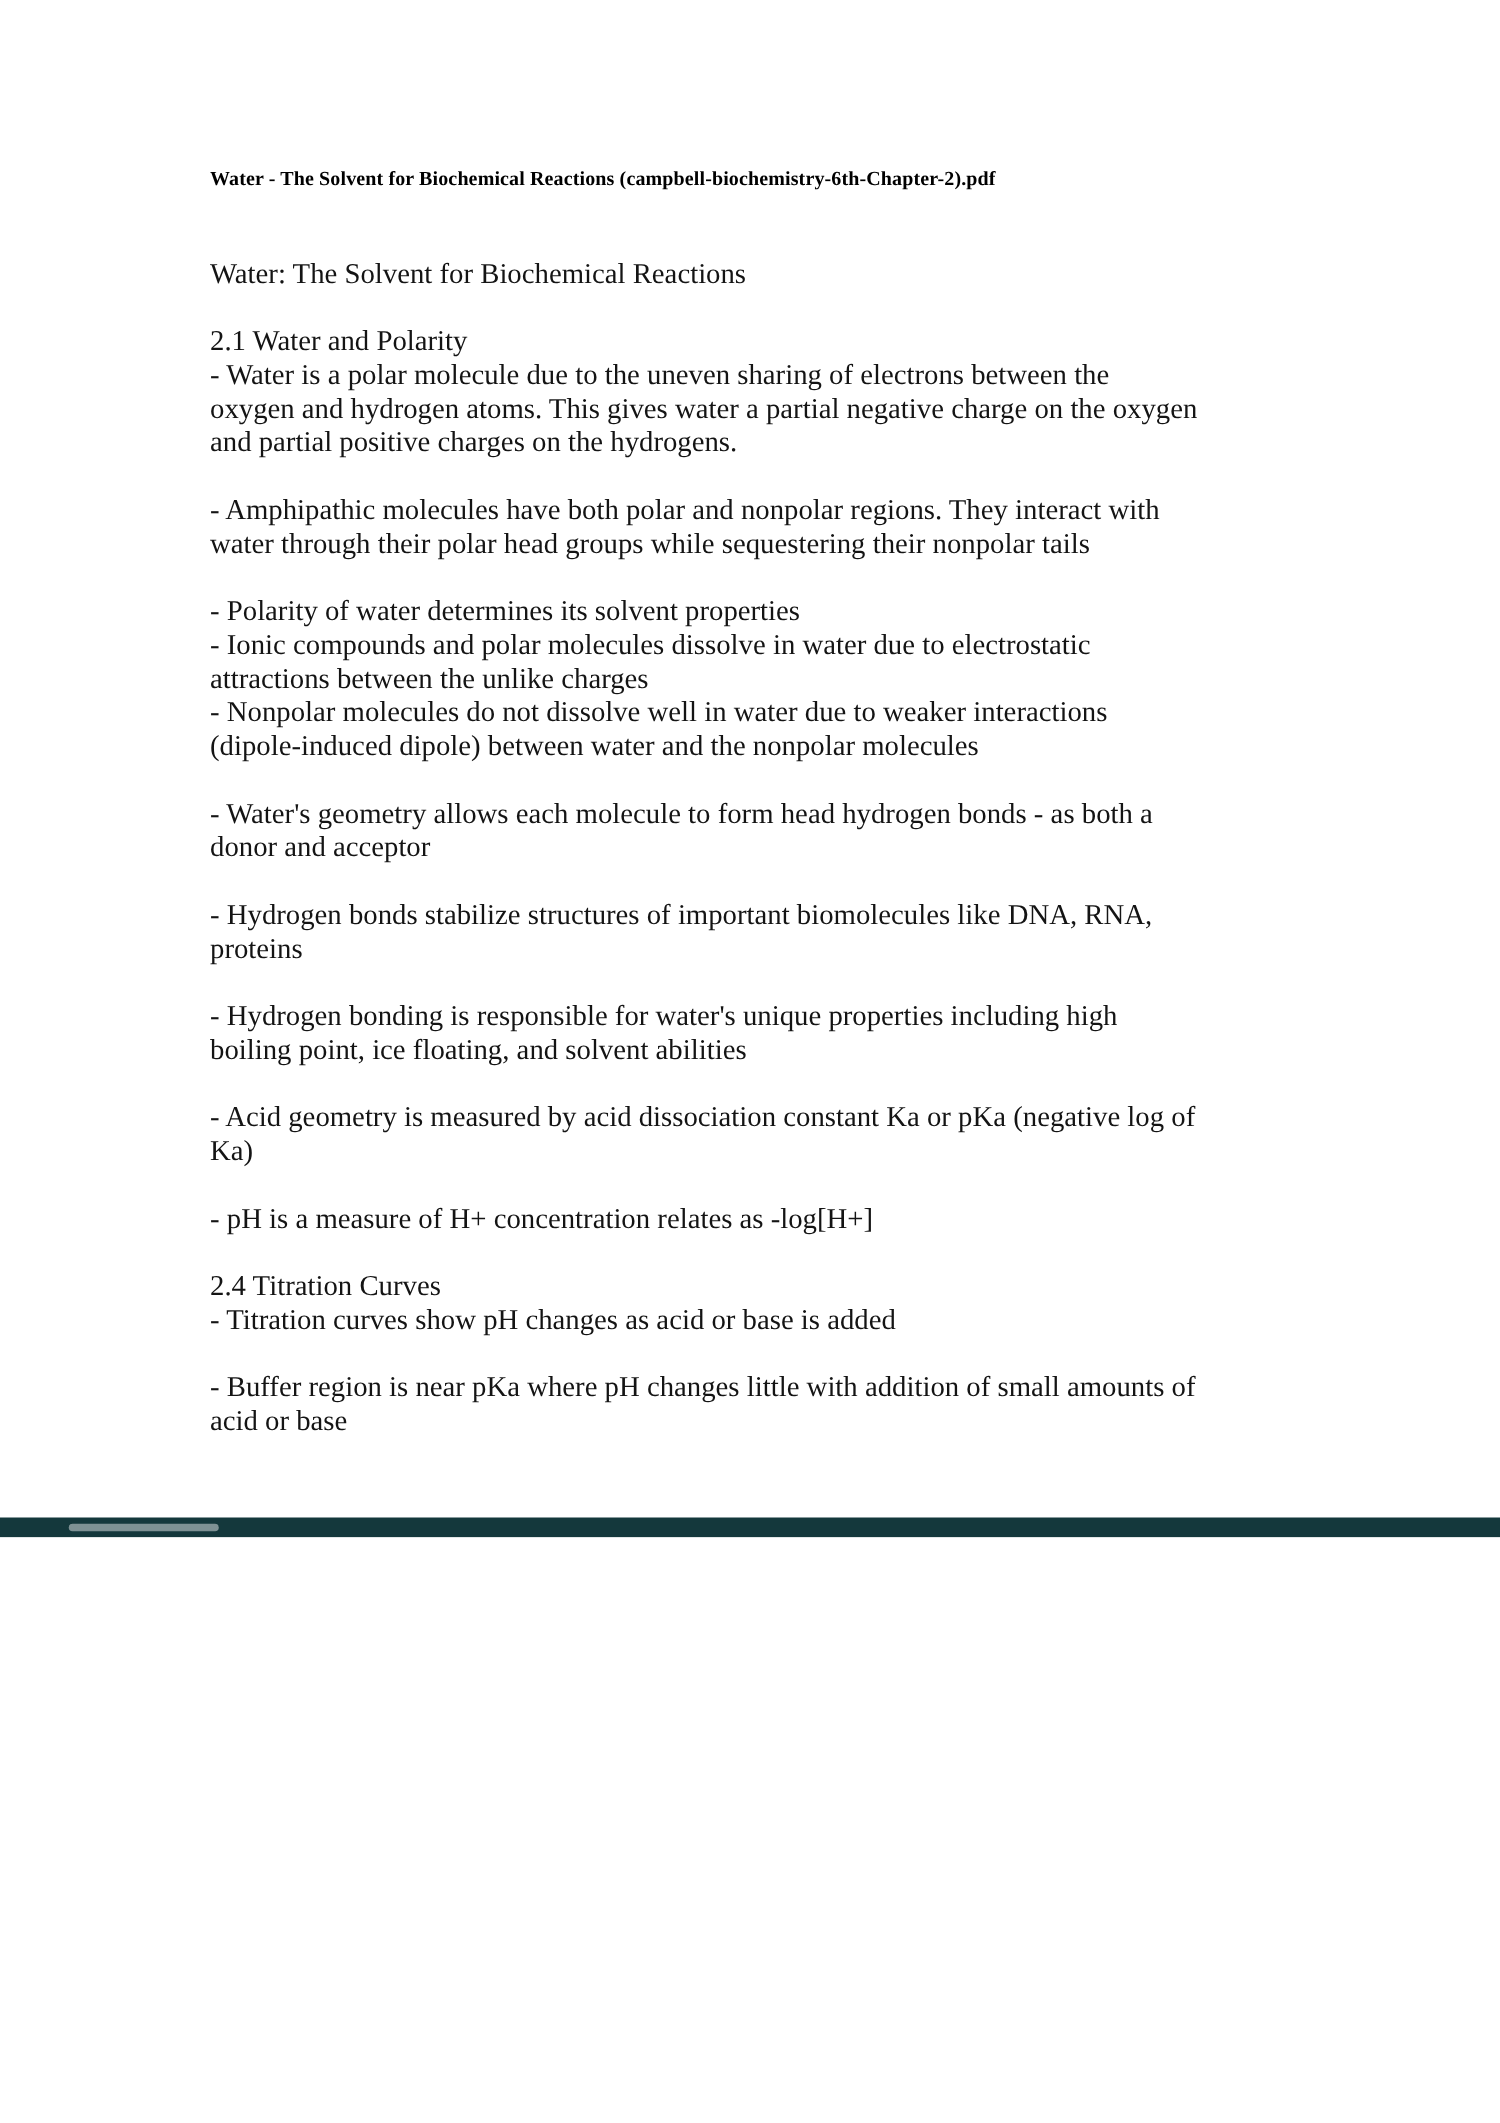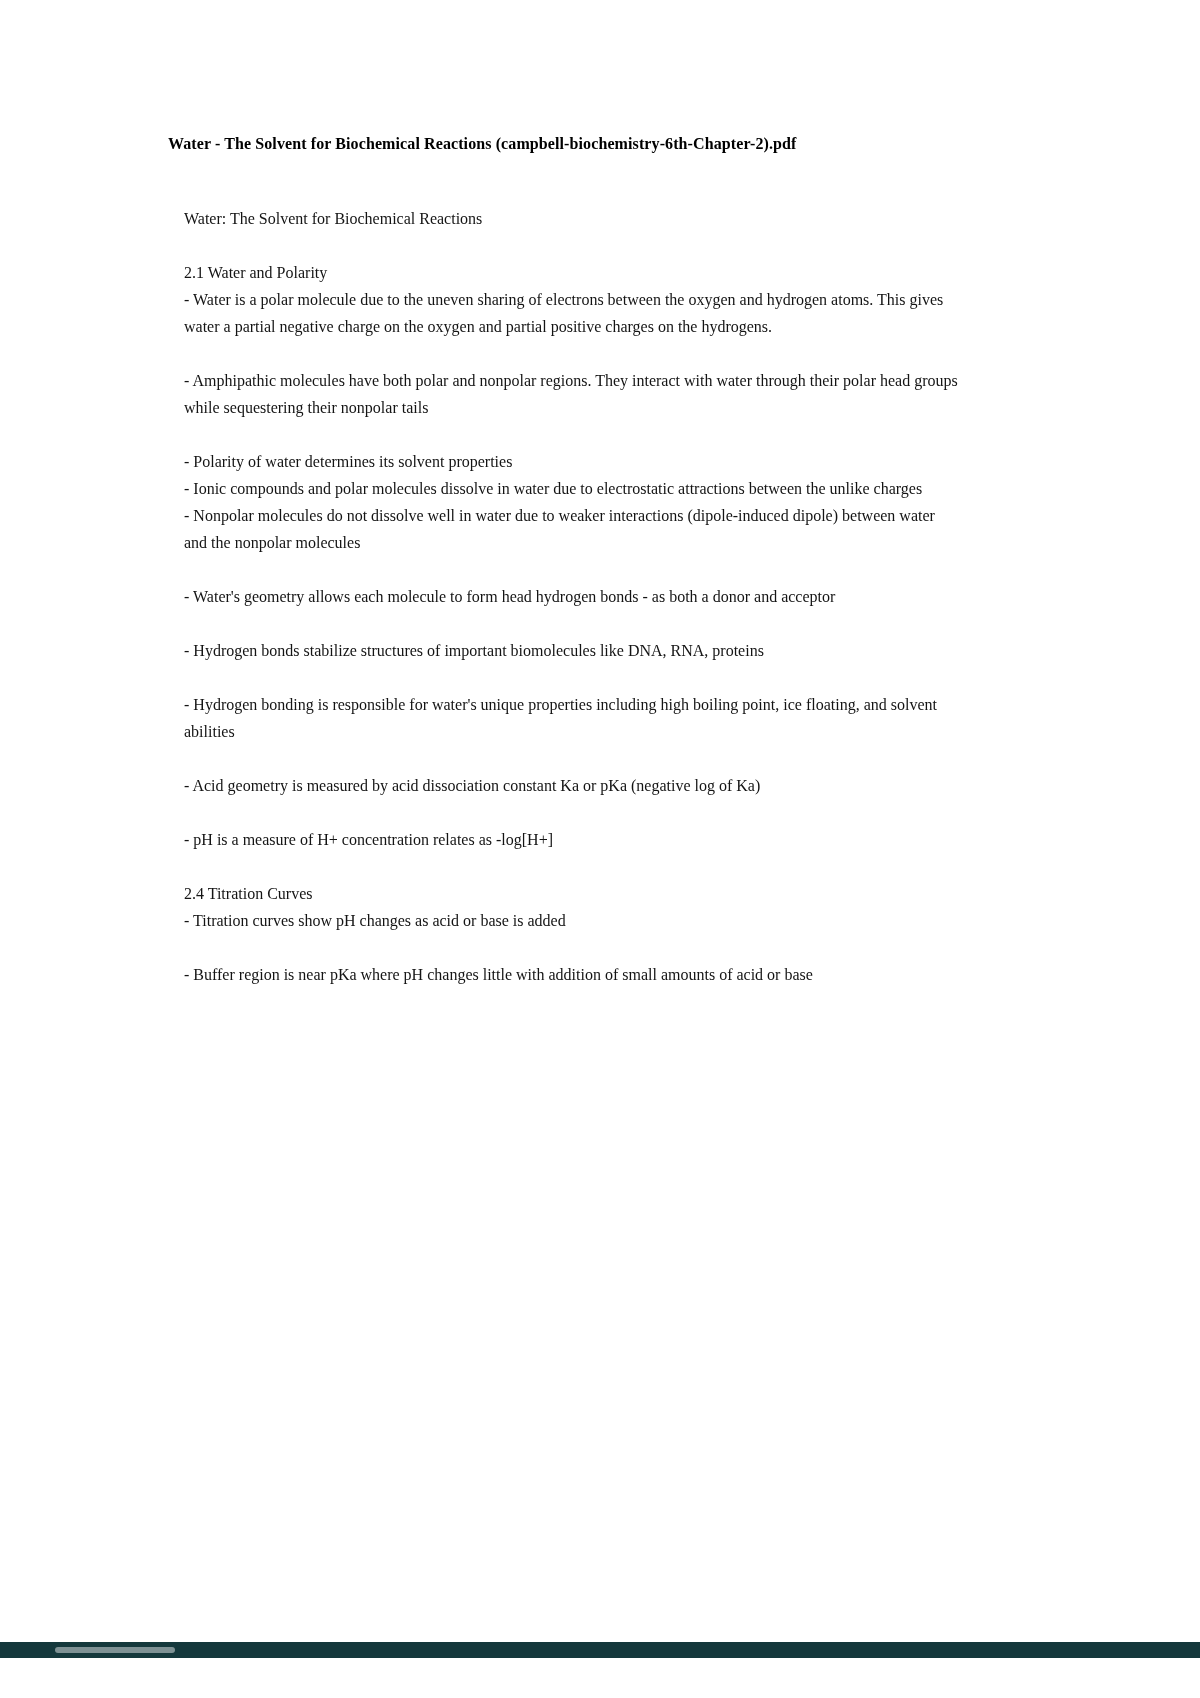--- a/index.html
+++ b/index.html
@@ -1,20 +1,20 @@
 <!DOCTYPE html>
 <html><head>
 <meta charset="utf-8">
 <style>
   * { margin: 0; padding: 0; box-sizing: border-box; }
   html, body { background: #ffffff; }
   .page {
     position: relative;
     width: 1200px;
-    height: 1658px;
+    height: 1230px;
     background: #ffffff;
     overflow: hidden;
     font-family: "Liberation Serif", serif;
     color: #111111;
   }
   .content {
     position: absolute;
     left: 168px;
     top: 133px;
     width: 790px;
@@ -22,26 +22,25 @@
   .doc-title {
     font-family: "Liberation Serif", serif;
     font-weight: bold;
     font-size: 16px;
     line-height: 22px;
     color: #000000;
     margin-bottom: 50px;
     letter-spacing: 0.1px;
   }
   .doc-paragraph {
-    font-size: 16px;
+    font-size: 23px;
     line-height: 27px;
     margin-bottom: 27px;
     white-space: pre-line;
     color: #141414;
-    margin-left: 16px;
   }
   .footer-bar {
     position: absolute;
     left: 0;
     bottom: 0;
     width: 100%;
     height: 16px;
     background: #14383c;
   }
   .footer-smudge {

